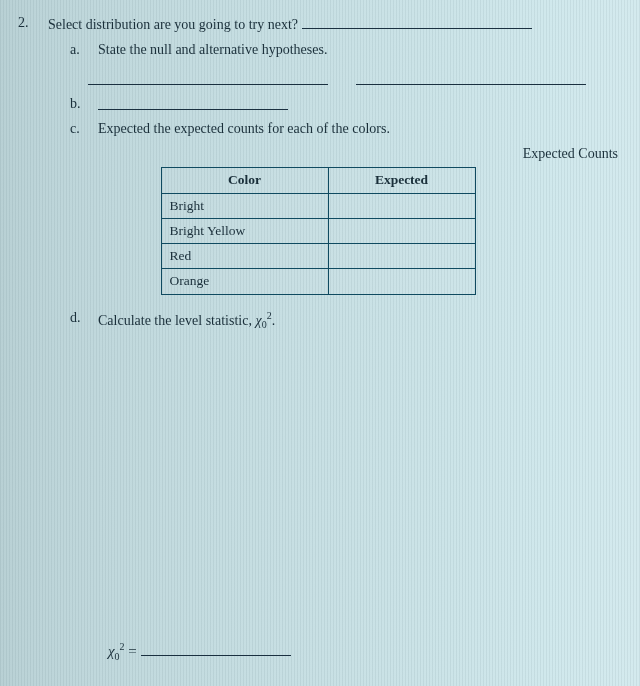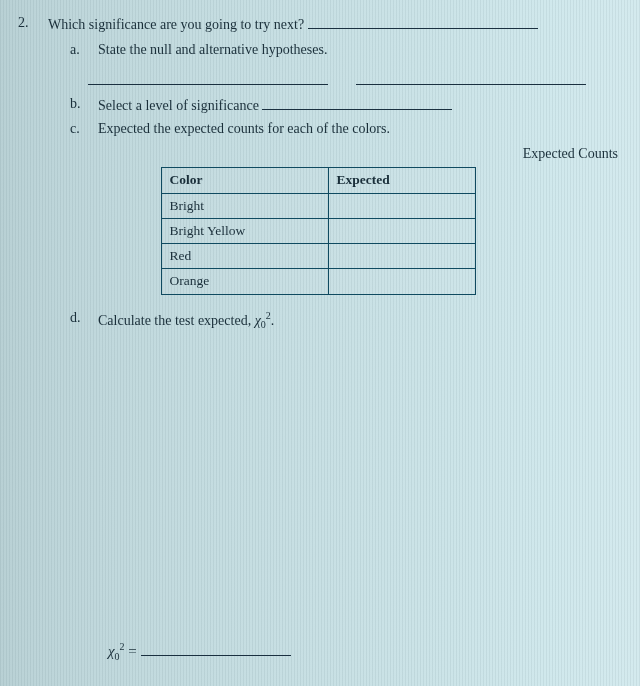--- a/index.html
+++ b/index.html
@@ -73,20 +73,21 @@
     border: 1.5px solid #0f4a60;
     padding: 3px 8px;
     font-family: Georgia, serif;
     font-size: 13.5px;
     text-align: left;
     background: rgba(255,255,255,0.02);
     height: 18px;
   }
   table.counts th {
     font-weight: bold;
+    text-align: center;
   }
   .col1 { width: 150px; }
   .col2 { width: 130px; } 
   .chi-expr {
     font-style: italic;
     font-family: Georgia, serif;
   }
   .bottom-chi {
     position: absolute;
     left: 108px;
@@ -98,38 +99,37 @@
   .subscript { font-size: 10px; vertical-align: sub; }
 </style>
 </head>
 <body>
 
 <div class="page">
 
   <div class="q-main">
     <div class="q-num">2.</div>
     <div>
-      <span>Which significance are you going to try next?</span>
+      <span>Select distribution are you going to try next?</span>
       <span class="blank" style="width:230px"></span>
     </div>
   </div>
 
   <div class="sub">
     <div class="sub-lbl">a.</div>
     <div>State the null and alternative hypotheses.</div>
   </div>
   <div class="dual-lines">
     <span class="blank" style="width:240px"></span>
     <span class="blank" style="width:230px"></span>
   </div>
 
   <div class="sub">
     <div class="sub-lbl">b.</div>
     <div>
-      <span>Select a level of significance</span>
       <span class="blank" style="width:190px"></span>
     </div>
   </div>
   <div class="vgap"></div>
 
   <div class="sub">
     <div class="sub-lbl">c.</div>
     <div>Expected the expected counts for each of the colors.</div>
   </div>
 
@@ -158,21 +158,21 @@
       <td></td>
     </tr>
   </tbody>
     </table>
 
   <div style="height:14px"></div>
 
   <div class="sub">
     <div class="sub-lbl">d.</div>
     <div>
-      <span>Calculate the test expected, </span><span class="chi-expr">χ</span><span class="subscript">0</span><span class="superscript">2</span><span>.</span>
+      <span>Calculate the level statistic, </span><span class="chi-expr">χ</span><span class="subscript">0</span><span class="superscript">2</span><span>.</span>
     </div>
   </div>
 
   <div class="bottom-chi">
     <span class="chi-expr">χ</span><span class="subscript">0</span><span class="superscript">2</span>
     <span>=</span>
     <span class="blank" style="width:150px"></span>
   </div>
 
 </div>

